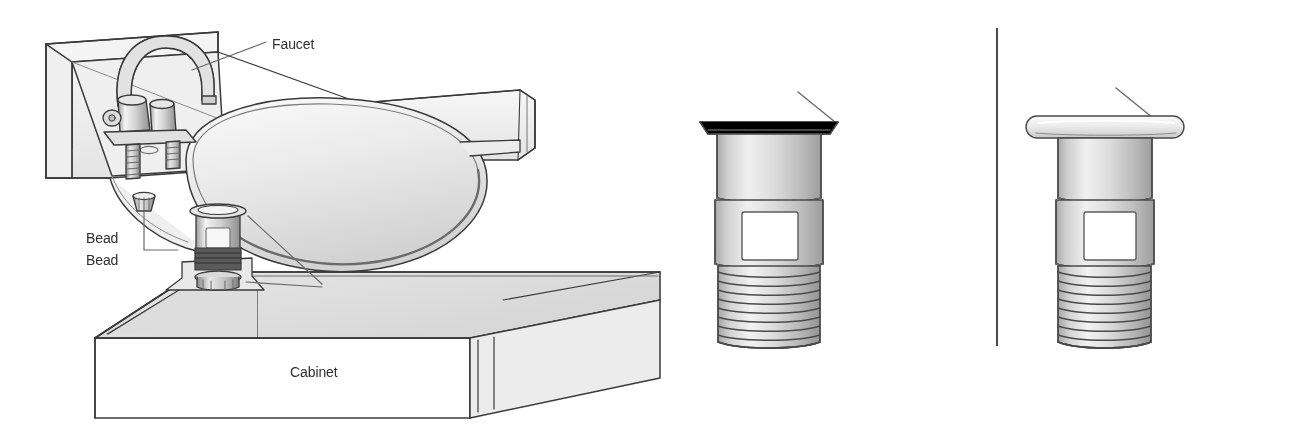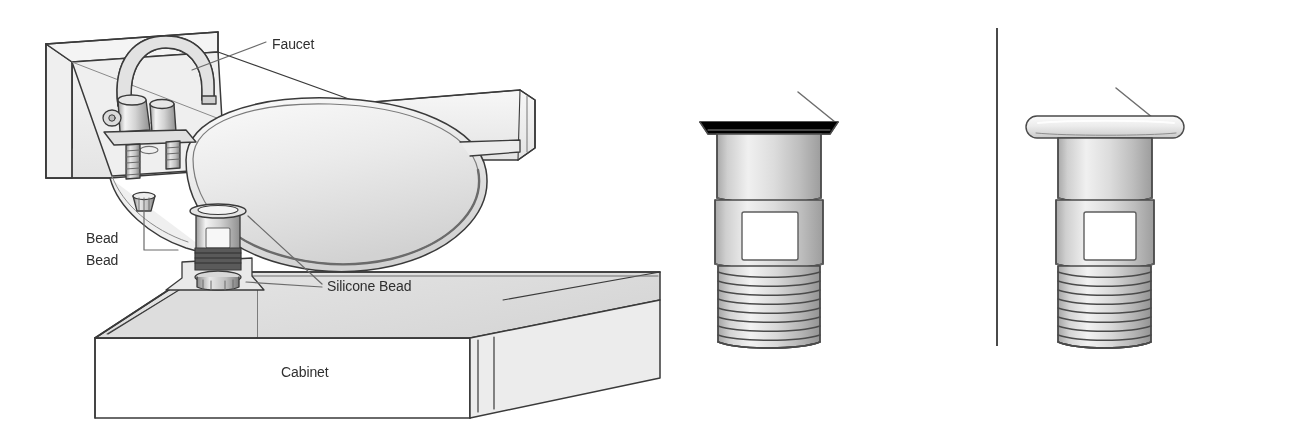--- a/index.html
+++ b/index.html
@@ -23,21 +23,21 @@
     font-family:"Liberation Sans", sans-serif;
     font-size:14px;
     line-height:22px;
     color:#2f2f2f;
     white-space:pre;
     letter-spacing:-0.1px;
   }
   #lbl-faucet{left:272px;top:33px;}
   #lbl-locknuts{left:86px;top:227px;}
   #lbl-silicone{left:327px;top:275px;}
-  #lbl-cabinet{left:281px;top:361px;}
+  #lbl-cabinet{left:290px;top:361px;}
 </style>
 </head>
 <body>
 
 <div id="stage">
 
   <div class="panel" id="panel-sink">
     <svg width="660" height="428" viewBox="0 0 660 428">
       <defs>
         <linearGradient id="gBowl" x1="0" y1="0" x2="0.35" y2="1">
@@ -205,21 +205,20 @@
           <path d="M 144,212 L 144,250 L 178,250"></path>
 
           <path d="M 322,284 L 248,216"></path>
           <path d="M 322,287 L 246,282"></path>
         </g>
       </g>
     </svg>
 
     <div class="lbl" id="lbl-faucet">Faucet</div>
     <div class="lbl" id="lbl-locknuts"><span>Bead</span><br><span>Bead</span></div>
-    <div class="lbl" id="lbl-silicone">Silicone Bead</div>
     <div class="lbl" id="lbl-cabinet">Cabinet</div>
   </div>
 
   <div class="panel" id="panel-preferred">
     <svg width="336" height="428" viewBox="0 0 336 428">
       <defs>
         <linearGradient id="gCylA" x1="0" y1="0" x2="1" y2="0">
           <stop offset="0%" stop-color="#a9a9a9"></stop>
           <stop offset="10%" stop-color="#cfcfcf"></stop>
           <stop offset="30%" stop-color="#f0f0f0"></stop>

